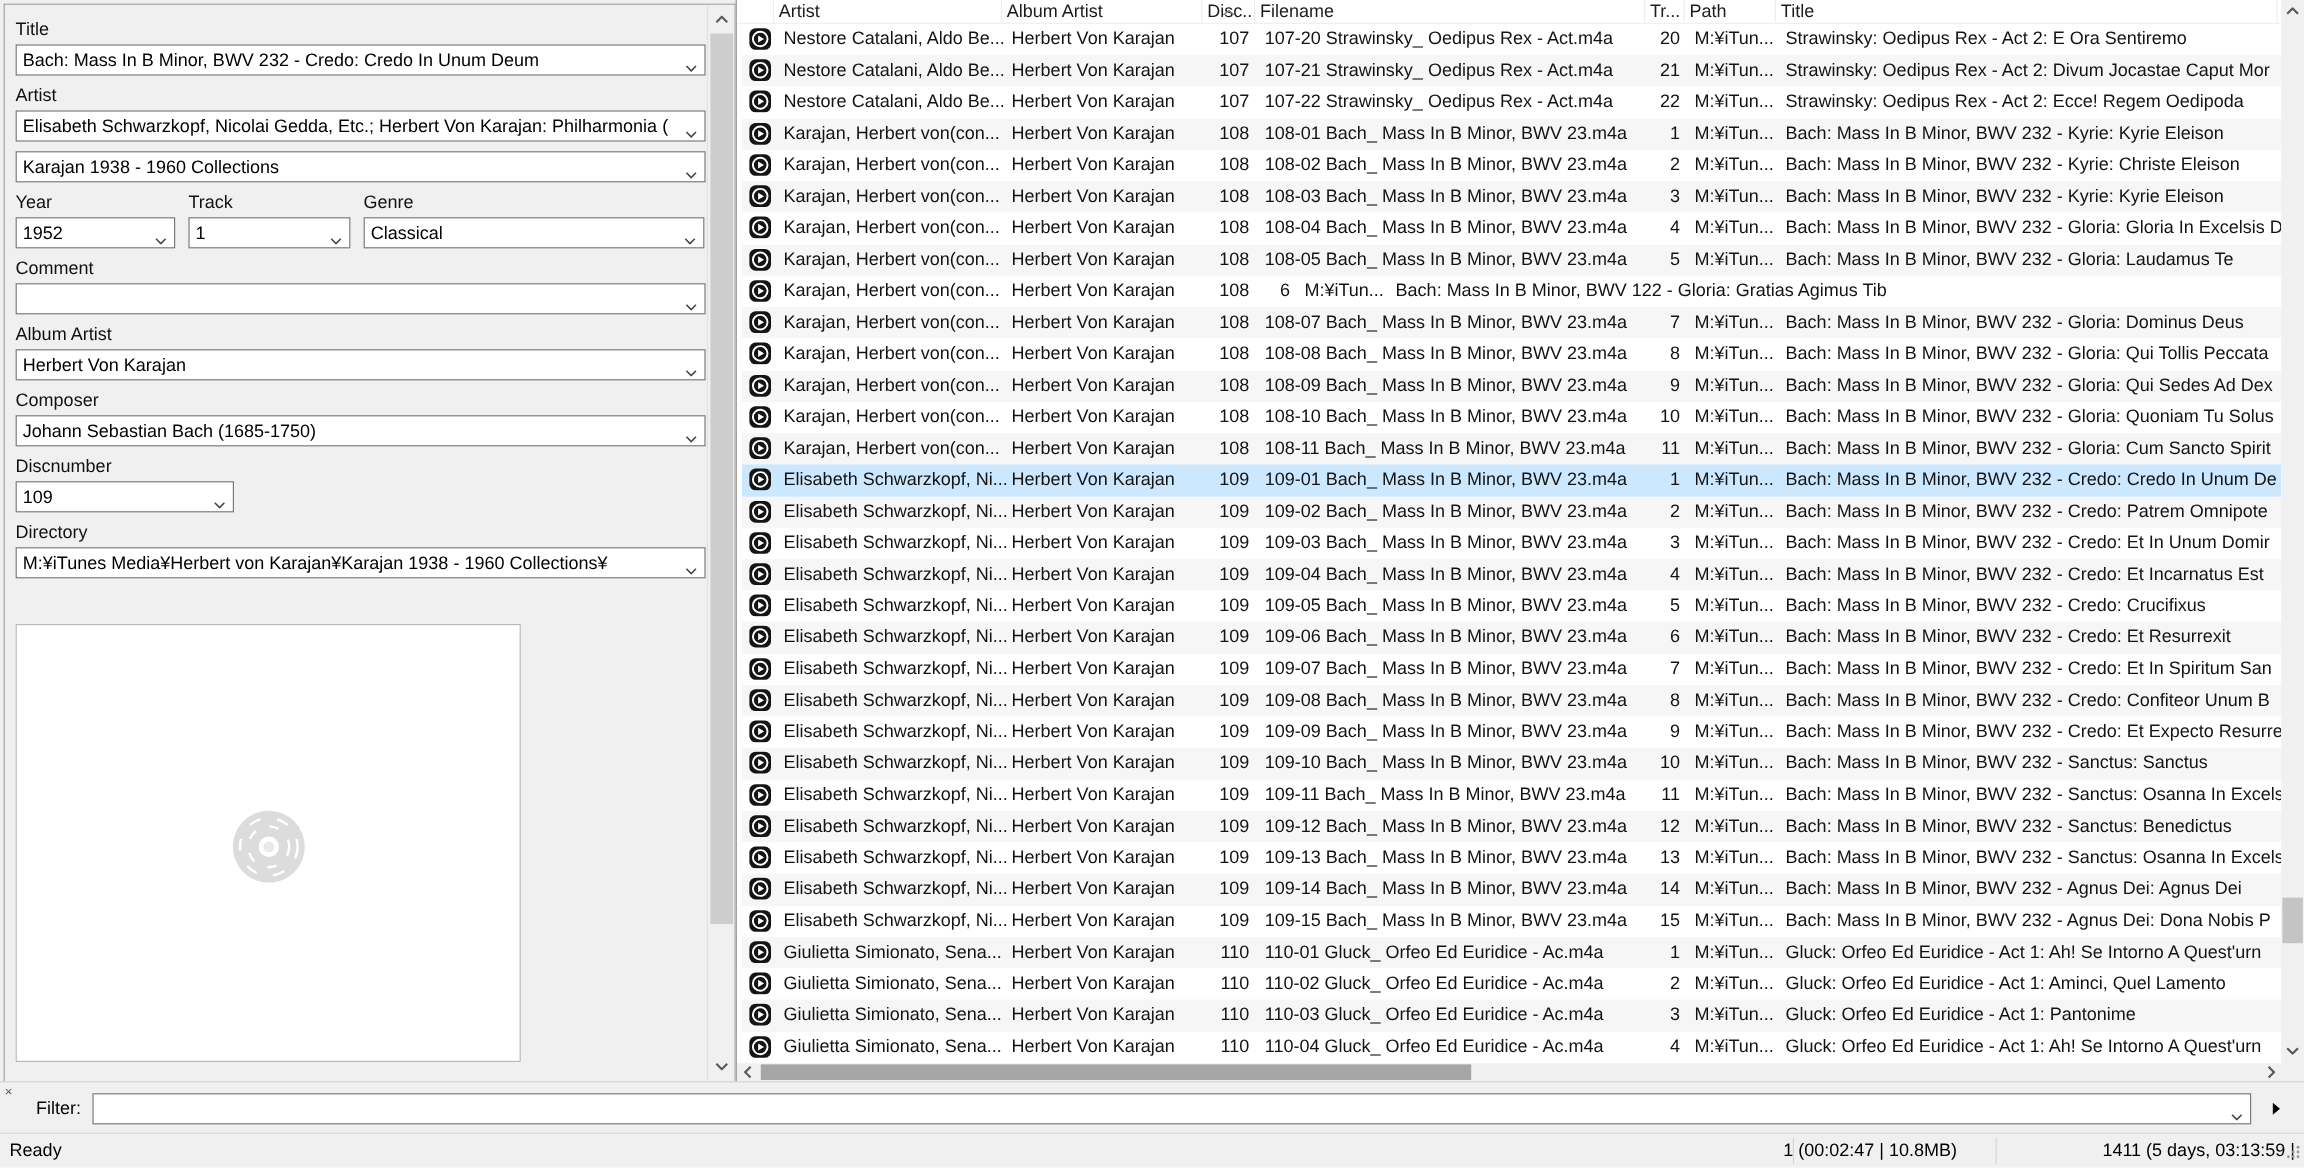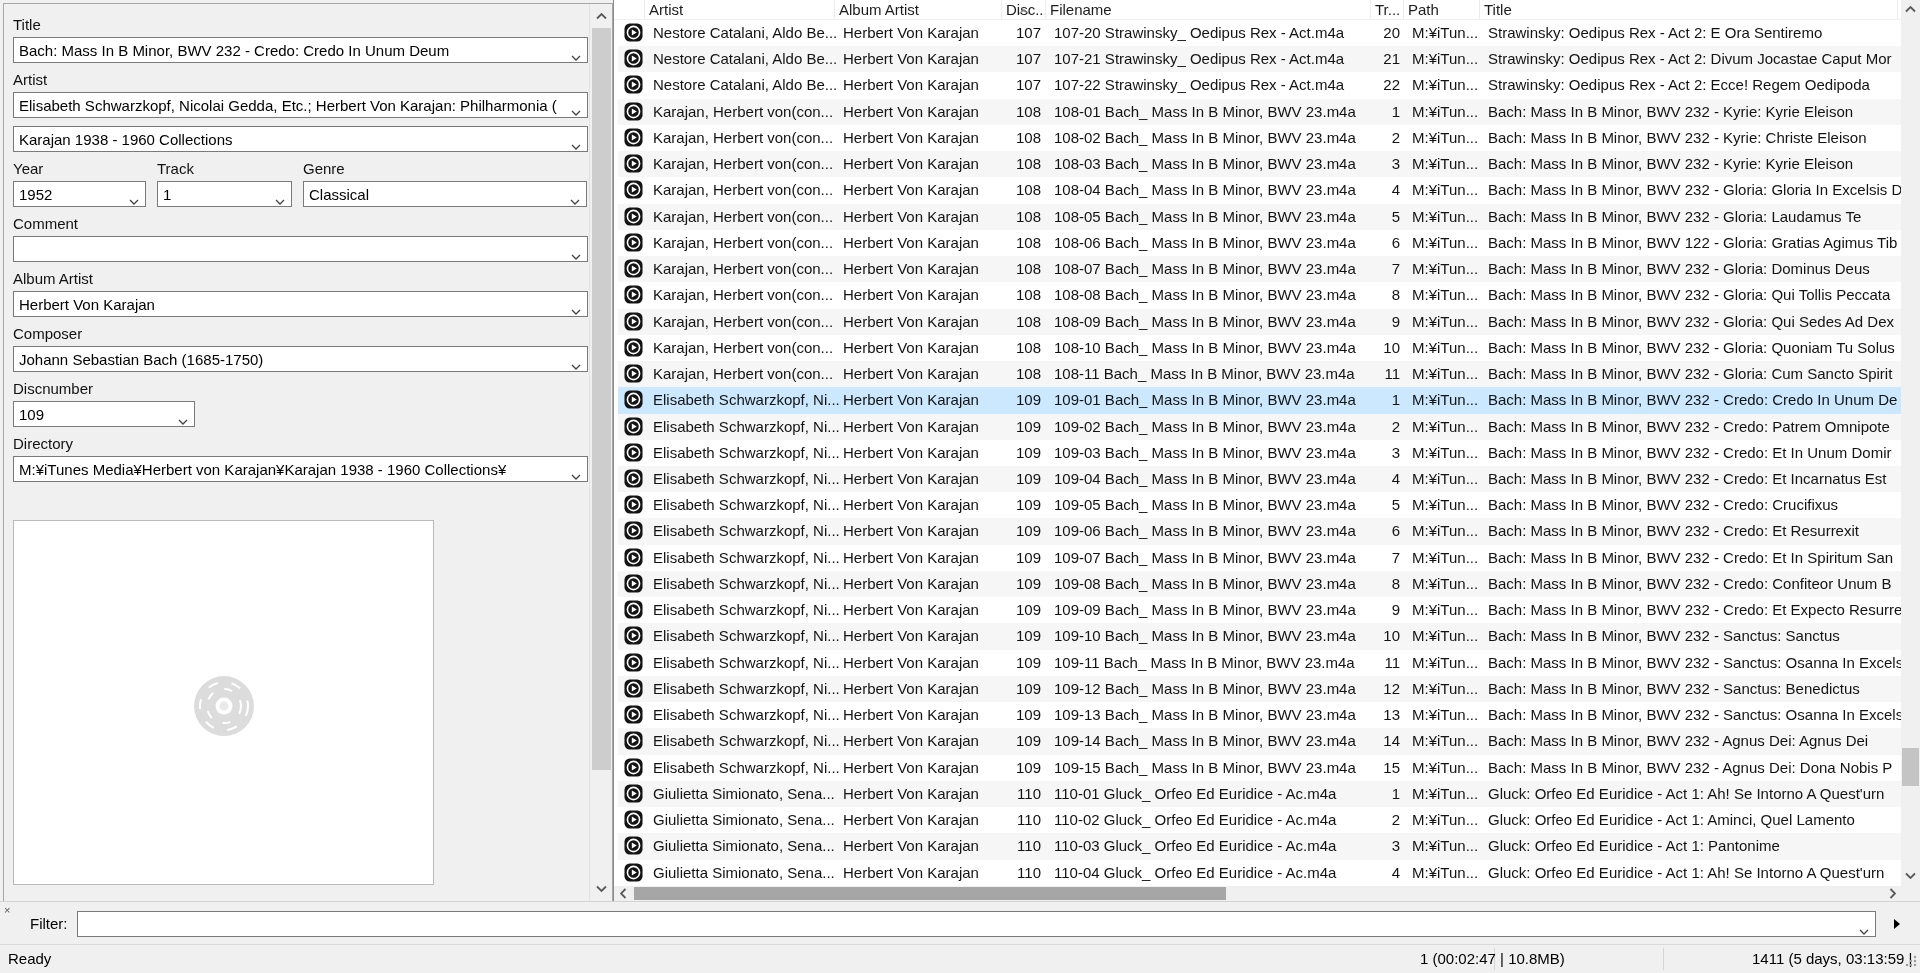--- a/index.html
+++ b/index.html
@@ -81,21 +81,21 @@
                         background:transparent; font:15px "Liberation Sans",sans-serif; padding:0 22px 0 5px; }
   .filter-go { position:absolute; right:10px; top:9px; width:26px; height:26px; display:flex;
                align-items:center; justify-content:center; color:#000; font-size:13px; }
 
   
   .statusbar { position:absolute; left:0; top:944px; width:1920px; height:29px; background:#f0f0f0;
                border-top:1px solid #d9d9d9; }
   .sb-left { position:absolute; left:8px; top:0; line-height:27px; }
   .sb-sep { position:absolute; top:3px; width:1px; height:22px; background:#d5d5d5; }
   .sb-sep1 { left:1494px; } .sb-sep2 { left:1663px; }
-  .sb-pane1 { position:absolute; left:1420px; top:0; line-height:27px; }
+  .sb-pane1 { position:absolute; left:1486px; top:0; line-height:27px; }
   .sb-pane2 { position:absolute; left:1752px; top:0; line-height:27px; }
   .grip { position:absolute; right:2px; bottom:2px; }
 </style>
 </head>
 <body>
 
 <div class="app">
 
   <div class="main">
 
@@ -385,21 +385,20 @@
     <div class="cell col-icon"><span class="ficon">
       <svg width="19" height="19" viewBox="0 0 20 20">
         <rect x="0.5" y="0.5" width="19" height="19" rx="5.5" fill="#141414"></rect>
         <circle cx="10" cy="10" r="6.4" fill="none" stroke="#ffffff" stroke-width="1.7"></circle>
         <path d="M8.2 6.9 L13.4 10 L8.2 13.1 Z" fill="#ffffff"></path>
       </svg></span>
     </div>
     <div class="cell col-artist">Karajan, Herbert von(con...</div>
     <div class="cell col-album_artist">Herbert Von Karajan</div>
     <div class="cell col-disc">108</div>
-    <div class="cell col-filename">108-06 Bach_ Mass In B Minor, BWV 23.m4a</div>
     <div class="cell col-track">6</div>
     <div class="cell col-path">M:¥iTun...</div>
     <div class="cell col-title">Bach: Mass In B Minor, BWV 122 - Gloria: Gratias Agimus Tib</div>
   </div>
           <div class="row alt">
     <div class="cell col-icon"><span class="ficon">
       <svg width="19" height="19" viewBox="0 0 20 20">
         <rect x="0.5" y="0.5" width="19" height="19" rx="5.5" fill="#141414"></rect>
         <circle cx="10" cy="10" r="6.4" fill="none" stroke="#ffffff" stroke-width="1.7"></circle>
         <path d="M8.2 6.9 L13.4 10 L8.2 13.1 Z" fill="#ffffff"></path>

